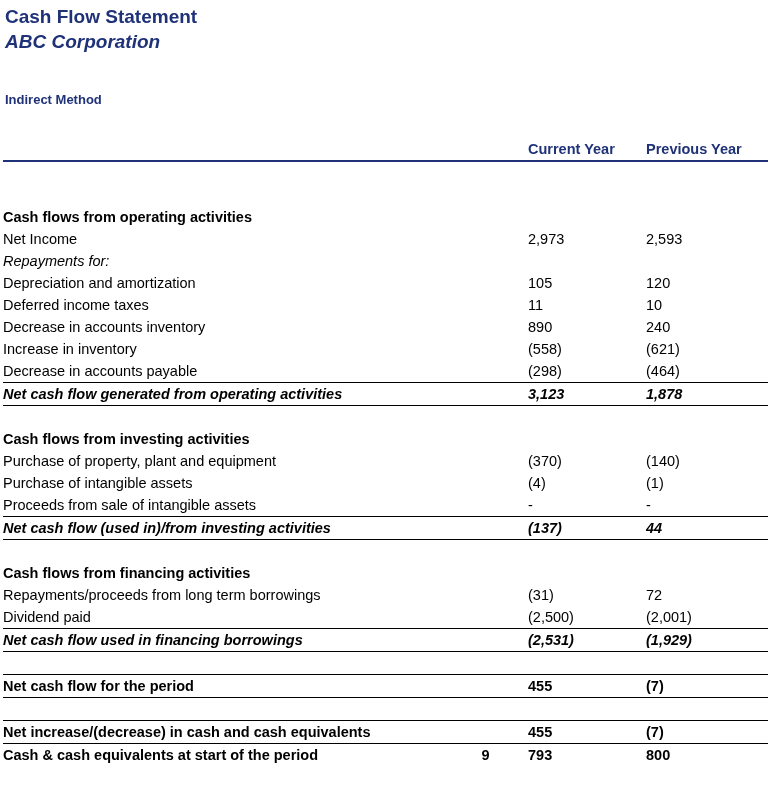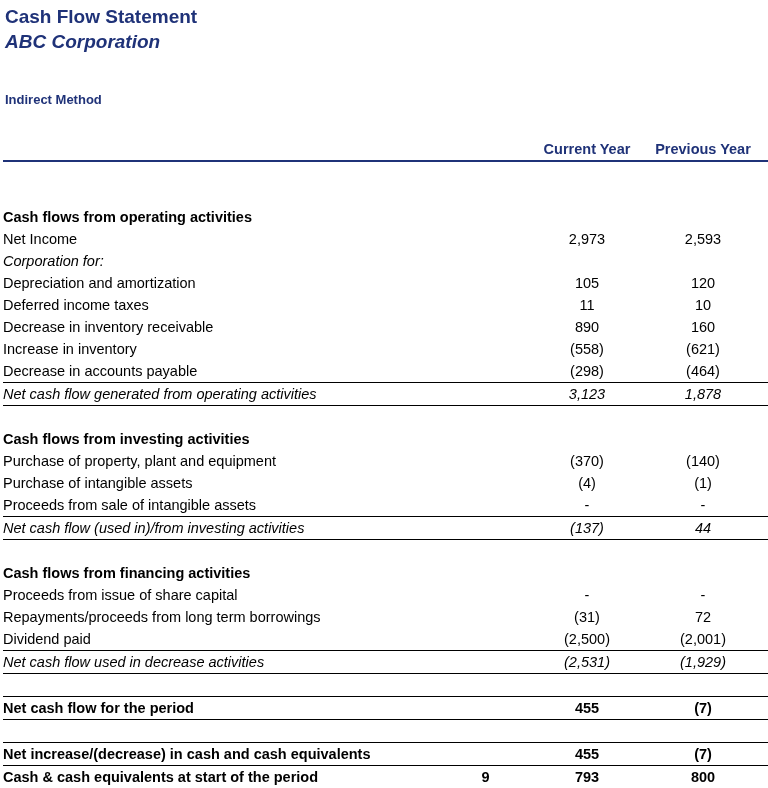--- a/index.html
+++ b/index.html
@@ -95,28 +95,28 @@
   .hdr-rule td {
     height: 3px;
     line-height: 3px;
     padding: 0;
     border-top: 2px solid #1F3278;
   }
 
   
   td.lbl   { text-align: left;  padding-left: 2px; }
   td.notes { text-align: center; padding-right: 14px; }
-  td.num   { text-align: center; padding-right: 3px; }
+  td.num   { text-align: left; padding-right: 3px; }
   td.num.prev { padding-right: 8px; }
 
   
   tr.section-head td { font-weight: bold; margin-left: 8px; }
   tr.italic td { font-style: italic; }
   tr.subtotal td {
-    font-weight: normal;
+    font-weight: bold;
     font-style: italic;
     border-top: 1.2px solid #000000;
     border-bottom: 1.2px solid #000000;
     margin-left: 45px;
   }
   tr.total td {
     font-weight: bold;
     border-top: 1.2px solid #000000;
     border-bottom: 1.2px solid #000000;
   }
@@ -173,42 +173,42 @@
         <td class="num"></td>
         <td class="num prev"></td>
       </tr>
       <tr>
         <td class="lbl">Net Income</td>
         <td class="notes"></td>
         <td class="num">2,973</td>
         <td class="num prev">2,593</td>
       </tr>
       <tr class="italic">
-        <td class="lbl">Corporation for:</td>
+        <td class="lbl">Repayments for:</td>
         <td class="notes"></td>
         <td class="num"></td>
         <td class="num prev"></td>
       </tr>
       <tr>
         <td class="lbl">Depreciation and amortization</td>
         <td class="notes"></td>
         <td class="num">105</td>
         <td class="num prev">120</td>
       </tr>
       <tr>
         <td class="lbl">Deferred income taxes</td>
         <td class="notes"></td>
         <td class="num">11</td>
         <td class="num prev">10</td>
       </tr>
       <tr>
-        <td class="lbl">Decrease in inventory receivable</td>
+        <td class="lbl">Decrease in accounts inventory</td>
         <td class="notes"></td>
         <td class="num">890</td>
-        <td class="num prev">160</td>
+        <td class="num prev">240</td>
       </tr>
       <tr>
         <td class="lbl">Increase in inventory</td>
         <td class="notes"></td>
         <td class="num">(558)</td>
         <td class="num prev">(621)</td>
       </tr>
       <tr>
         <td class="lbl">Decrease in accounts payable</td>
         <td class="notes"></td>
@@ -261,39 +261,33 @@
           <td colspan="4"></td>
         </tr>
 
       <tr class="section-head">
         <td class="lbl">Cash flows from financing activities</td>
         <td class="notes"></td>
         <td class="num"></td>
         <td class="num prev"></td>
       </tr>
       <tr>
-        <td class="lbl">Proceeds from issue of share capital</td>
-        <td class="notes"></td>
-        <td class="num dash">-</td>
-        <td class="num prev dash">-</td>
-      </tr>
-      <tr>
         <td class="lbl">Repayments/proceeds from long term borrowings</td>
         <td class="notes"></td>
         <td class="num">(31)</td>
         <td class="num prev">72</td>
       </tr>
       <tr>
         <td class="lbl">Dividend paid</td>
         <td class="notes"></td>
         <td class="num">(2,500)</td>
         <td class="num prev">(2,001)</td>
       </tr>
       <tr class="subtotal">
-        <td class="lbl">Net cash flow used in decrease activities</td>
+        <td class="lbl">Net cash flow used in financing borrowings</td>
         <td class="notes"></td>
         <td class="num">(2,531)</td>
         <td class="num prev">(1,929)</td>
       </tr>
 
       <tr class="spacer">
           <td colspan="4"></td>
         </tr>
 
       <tr class="total">

